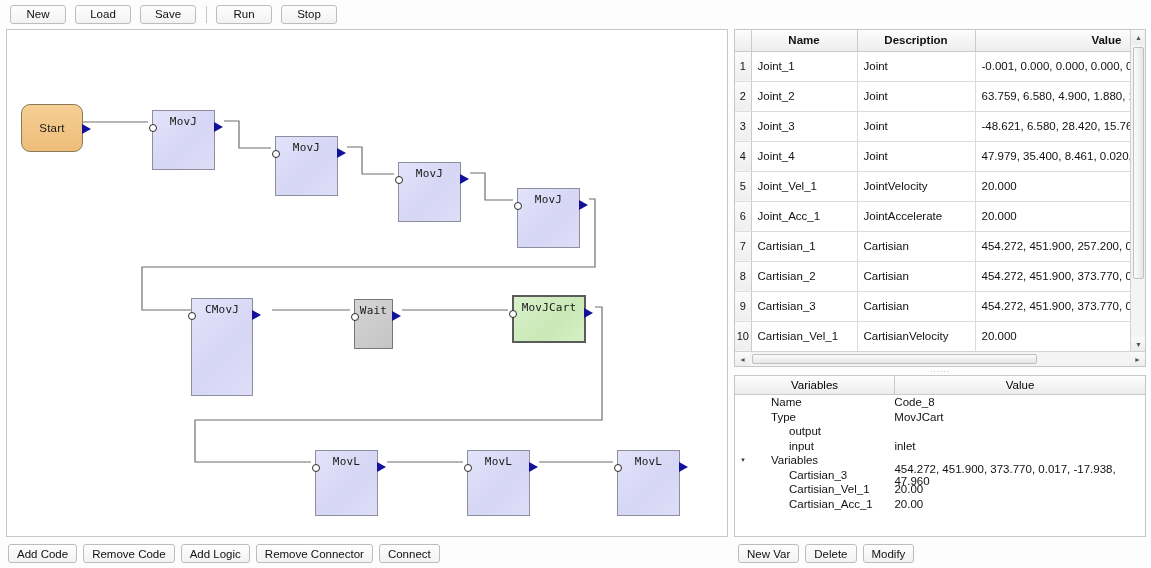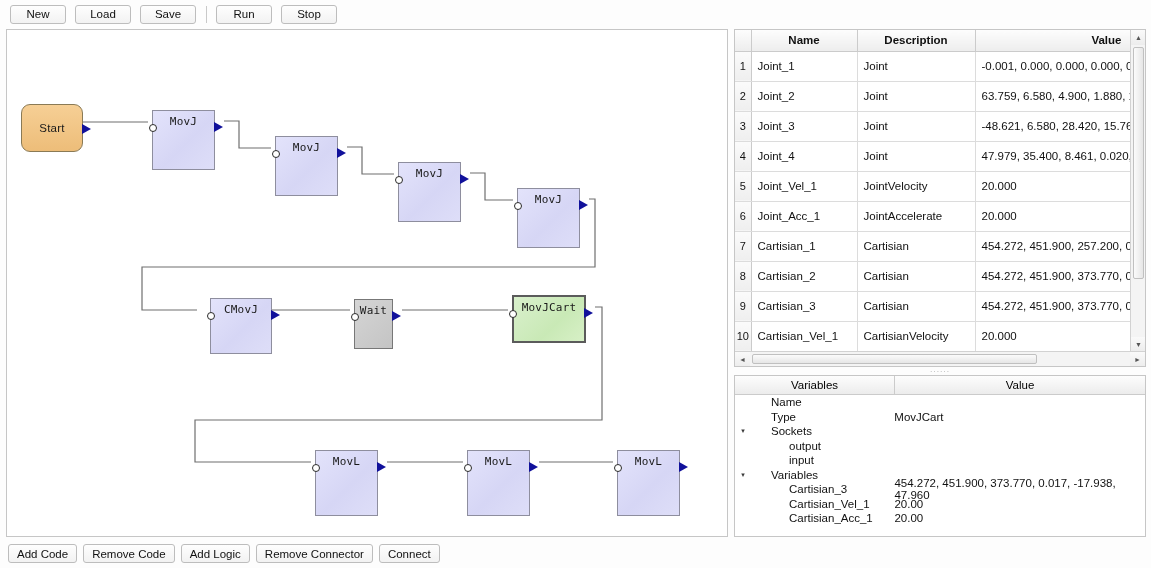--- a/index.html
+++ b/index.html
@@ -314,21 +314,21 @@
     </svg>
     <div id="nodes-layer">
         <div class="node start" style="left: 14px; top: 74px; width: 62px; height: 48px;">
           <span>Start</span>
           <span class="port-out" style="top: 19px;"></span>
         </div>
         <div class="node" style="left: 145px; top: 80px; width: 63px; height: 60px;"><span>MovJ</span><span class="port-in"></span><span class="port-out"></span></div>
         <div class="node" style="left: 268px; top: 106px; width: 63px; height: 60px;"><span>MovJ</span><span class="port-in"></span><span class="port-out"></span></div>
         <div class="node" style="left: 391px; top: 132px; width: 63px; height: 60px;"><span>MovJ</span><span class="port-in"></span><span class="port-out"></span></div>
         <div class="node" style="left: 510px; top: 158px; width: 63px; height: 60px;"><span>MovJ</span><span class="port-in"></span><span class="port-out"></span></div>
-        <div class="node" style="left: 203px; top: 268px; width: 62px; height: 56px;"><span>CMovJ</span><span class="port-in"></span><span class="port-out"></span></div>
+        <div class="node" style="left: 184px; top: 268px; width: 62px; height: 98px;"><span>CMovJ</span><span class="port-in"></span><span class="port-out"></span></div>
         <div class="node wait" style="left: 347px; top: 269px; width: 39px; height: 50px;"><span>Wait</span><span class="port-in"></span><span class="port-out"></span></div>
         <div class="node sel" style="left: 505px; top: 265px; width: 74px; height: 48px;"><span>MovJCart</span><span class="port-in"></span><span class="port-out"></span></div>
         <div class="node" style="left: 308px; top: 420px; width: 63px; height: 66px;"><span>MovL</span><span class="port-in"></span><span class="port-out"></span></div>
         <div class="node" style="left: 460px; top: 420px; width: 63px; height: 66px;"><span>MovL</span><span class="port-in"></span><span class="port-out"></span></div>
         <div class="node" style="left: 610px; top: 420px; width: 63px; height: 66px;"><span>MovL</span><span class="port-in"></span><span class="port-out"></span></div>
       </div>
   </div>
 
   <div class="table-panel">
     <table class="vartable">
@@ -427,38 +427,35 @@
 
   <div class="prop-panel">
     <div class="prop-head">
       <div class="h1">Variables</div>
       <div class="h2">Value</div>
     </div>
     <div class="prop-rows" id="prop-rows">
         <div class="prow">
           <span class="twisty"></span>
           <span class="kwrap ind0">Name</span>
+          <span class="vcol">Code_8</span>
         </div>
         <div class="prow">
           <span class="twisty"></span>
           <span class="kwrap ind0">Type</span>
           <span class="vcol">MovJCart</span>
         </div>
         <div class="prow">
-          <span class="twisty">▾</span>
-          <span class="kwrap ind0">Sockets</span>
-          <span class="vcol"></span>
-        </div>
-        <div class="prow">
           <span class="twisty"></span>
           <span class="kwrap ind1">output</span>
         </div>
         <div class="prow">
           <span class="twisty"></span>
           <span class="kwrap ind1">input</span>
+          <span class="vcol">inlet</span>
         </div>
         <div class="prow">
           <span class="twisty">▾</span>
           <span class="kwrap ind0">Variables</span>
           <span class="vcol"></span>
         </div>
         <div class="prow">
           <span class="twisty"></span>
           <span class="kwrap ind1">Cartisian_3</span>
           <span class="vcol">454.272, 451.900, 373.770, 0.017, -17.938, 47.960</span>
@@ -476,14 +473,19 @@
       </div>
   </div>
 
   <div class="btnbar-left" id="bbl">
       <div class="bb-btn">Add Code</div>
       <div class="bb-btn">Remove Code</div>
       <div class="bb-btn">Add Logic</div>
       <div class="bb-btn">Remove Connector</div>
       <div class="bb-btn">Connect</div>
     </div>
+  <div class="btnbar-right" id="bbr">
+      <div class="bb-btn">New Var</div>
+      <div class="bb-btn">Delete</div>
+      <div class="bb-btn">Modify</div>
+    </div>
 
 </div>
 
 </body></html>

